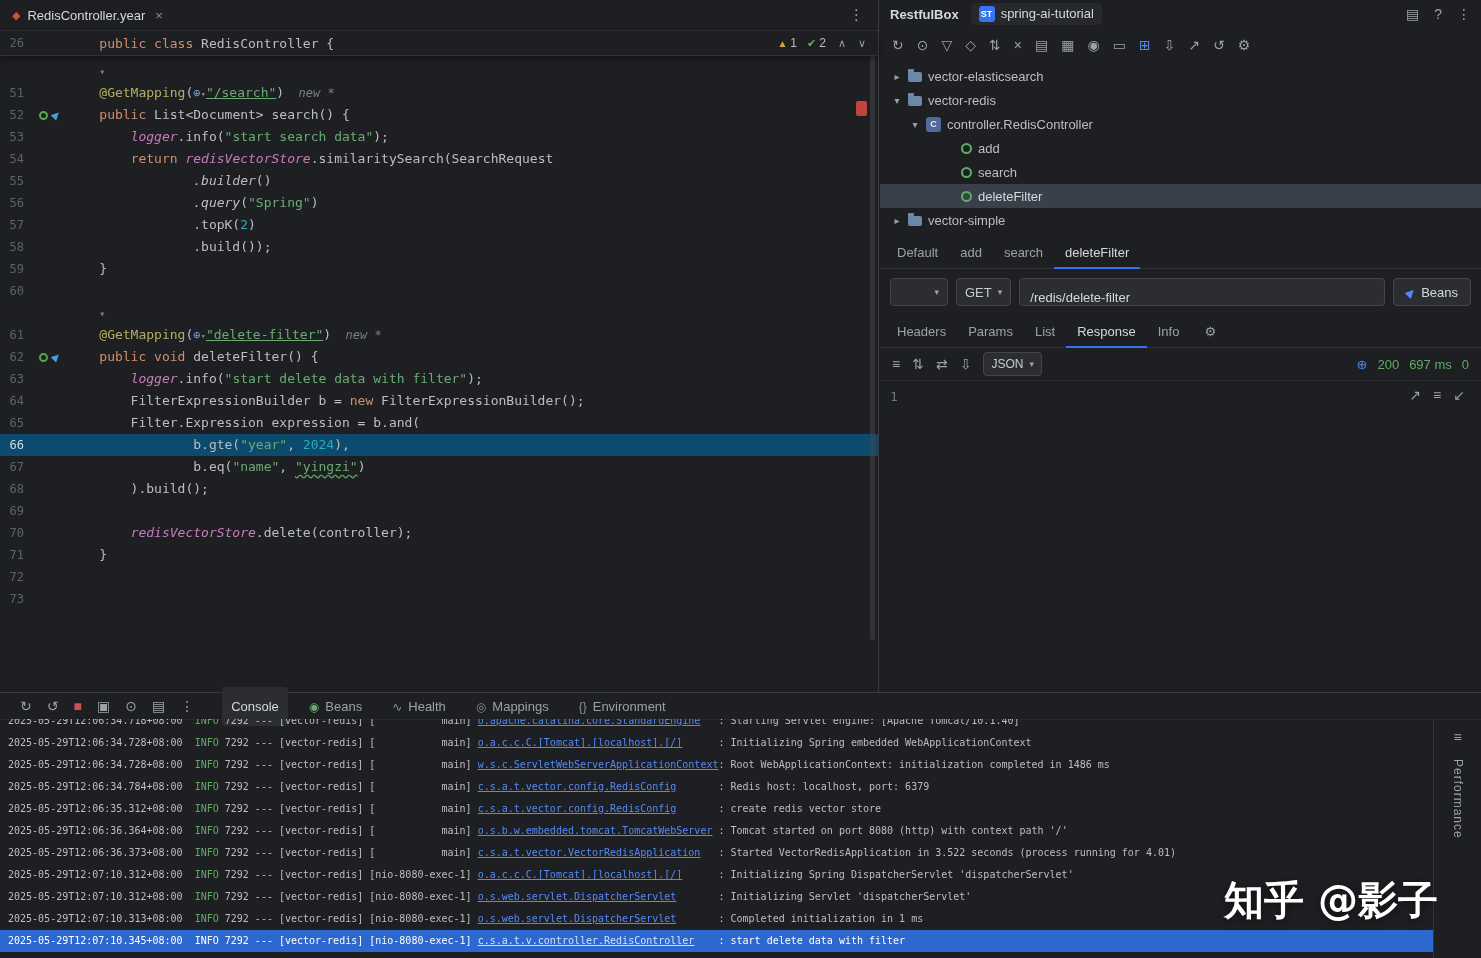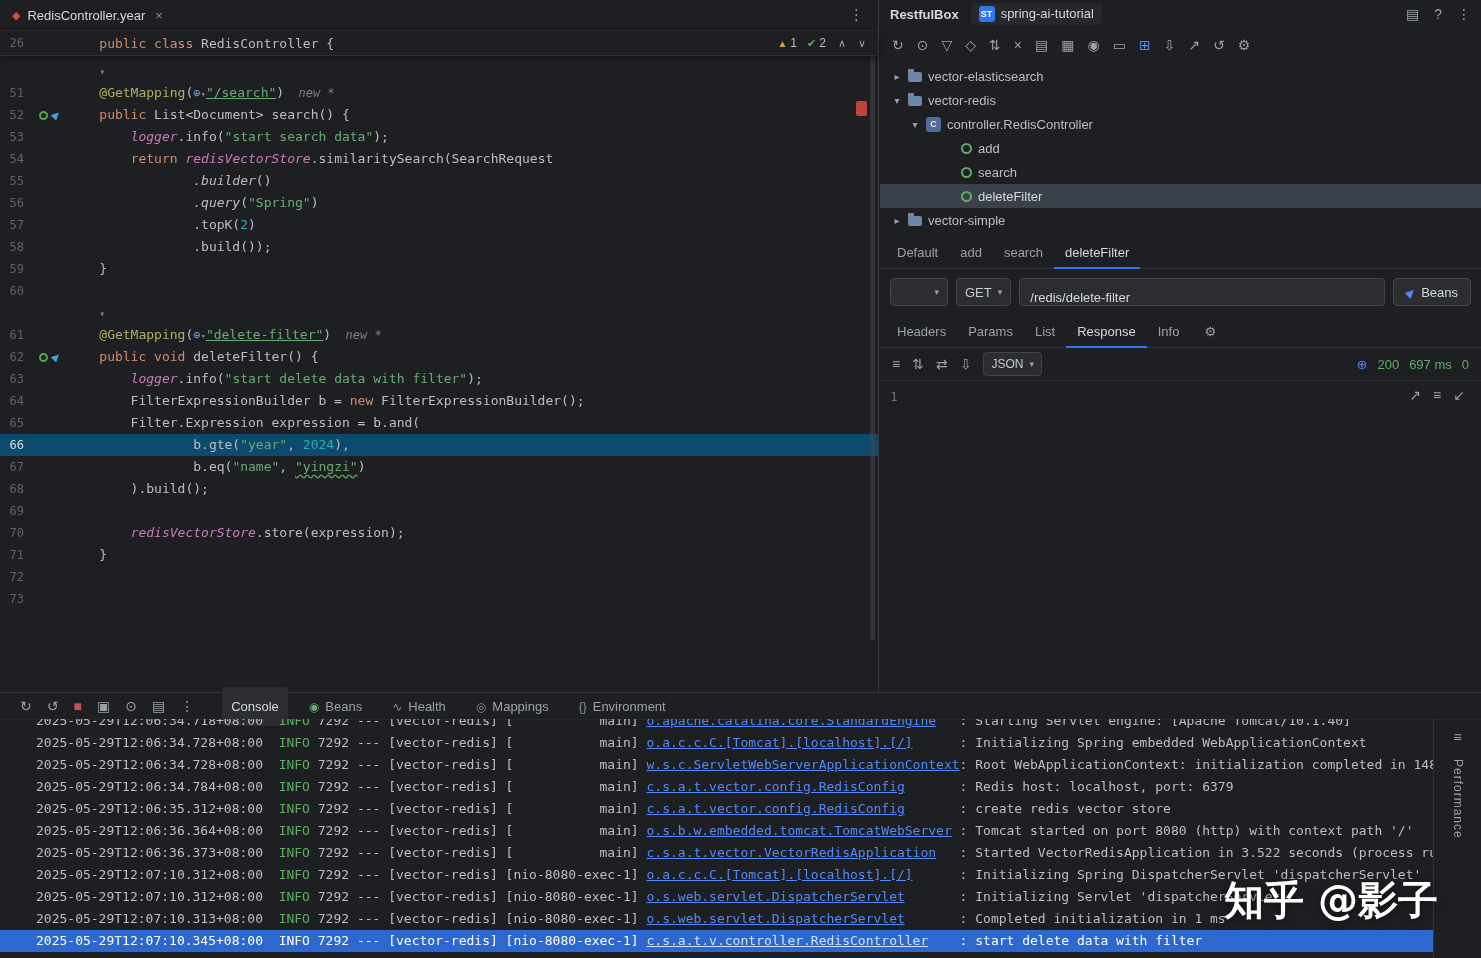--- a/index.html
+++ b/index.html
@@ -105,21 +105,21 @@
   .consolepanel{position:absolute;left:0;top:692px;width:1481px;height:266px;border-top:1px solid #393b40;background:#1e1f22;box-sizing:border-box}
   .ctoolbar{height:26px;display:flex;align-items:center;padding:0 10px;border-bottom:1px solid #26282b}
   .icons{display:flex;gap:15px;align-items:center;padding-left:10px}
   .ctabs{display:flex;gap:12px;margin-left:28px;align-items:center}
   .plainrow .tab{padding:12px 9px;border:none;margin:0;border-radius:4px}
   .plainrow .tab.active{color:#d5d8de;background:#2b2d30}
   .tabic{font-size:12px;color:#8a8f96}
   .tabic.green{color:#6aab73}
   .logwrap{position:absolute;left:0;top:26px;right:48px;bottom:0;overflow:hidden}
   .loglines{margin-top:-9px}
-  .lrow{height:22px;line-height:22px;white-space:pre;padding-left:36px;font-size:13px;color:#bcbec4}
+  .lrow{height:22px;line-height:22px;white-space:pre;padding-left:8px;font-size:10px;color:#bcbec4}
   .lvl{color:#5fad65}
   .llg{color:#548af7;text-decoration:underline}
   .lrow.hl{background:#2d68cf;color:#fff}
   .lrow.hl .lvl{color:#fff}
   .lrow.hl .llg{color:#cfe1ff}
   .sidestrip{position:absolute;right:0;top:26px;width:48px;bottom:0;border-left:1px solid #313438;display:flex;flex-direction:column;align-items:center;padding-top:10px;gap:14px;box-sizing:border-box}
   .vlabel{writing-mode:vertical-rl;color:#9da0a8;font-size:12px;letter-spacing:1px}
 
   .watermark{position:absolute;right:43px;bottom:30px;font-size:40px;font-weight:bold;color:#fff;
              text-shadow:0 2px 10px rgba(0,0,0,.55);z-index:20;font-family:"DejaVu Sans",sans-serif}
@@ -261,21 +261,21 @@
           <span class="ct"><span class="pl">        ).build();</span></span>
         </div>
         <div class="crow">
           <span class="ln">69</span>
           <span class="gut"></span>
           <span class="ct"></span>
         </div>
         <div class="crow">
           <span class="ln">70</span>
           <span class="gut"></span>
-          <span class="ct"><span class="pl">        </span><span class="fld">redisVectorStore</span><span class="pl">.store(expression);</span></span>
+          <span class="ct"><span class="pl">        </span><span class="fld">redisVectorStore</span><span class="pl">.delete(controller);</span></span>
         </div>
         <div class="crow">
           <span class="ln">71</span>
           <span class="gut"></span>
           <span class="ct"><span class="pl">    }</span></span>
         </div>
         <div class="crow">
           <span class="ln">72</span>
           <span class="gut"></span>
           <span class="ct"></span>

